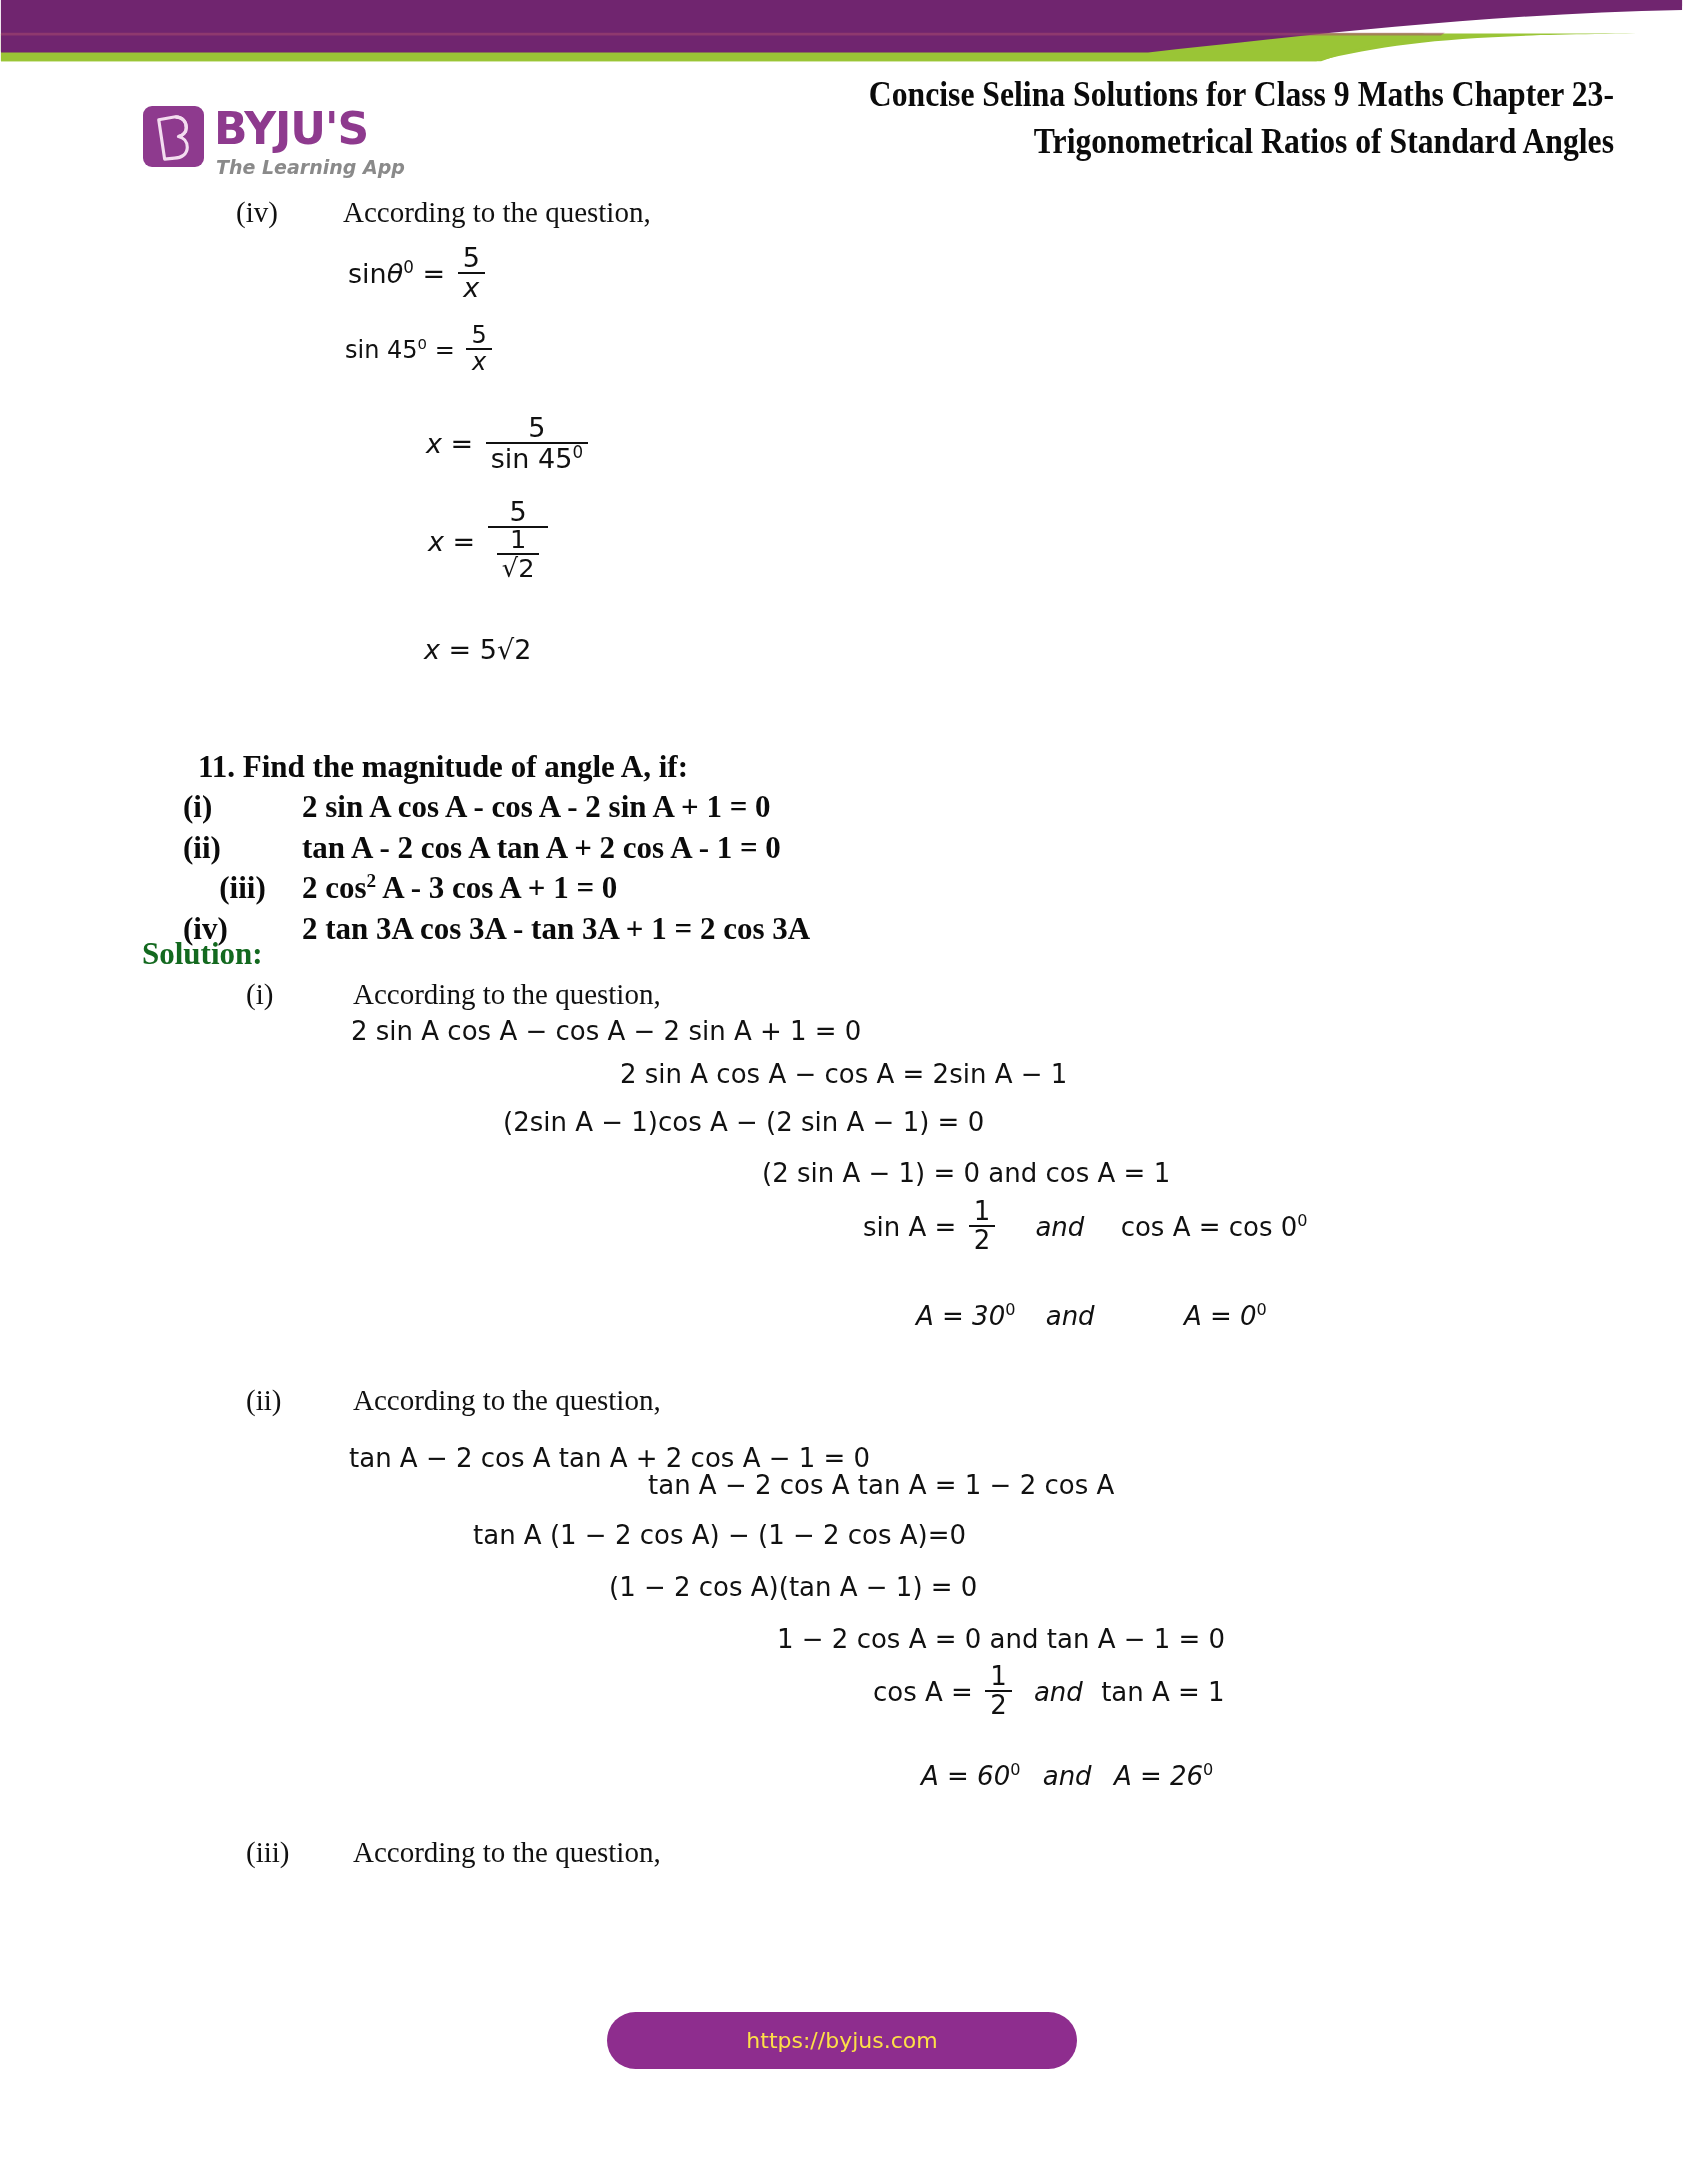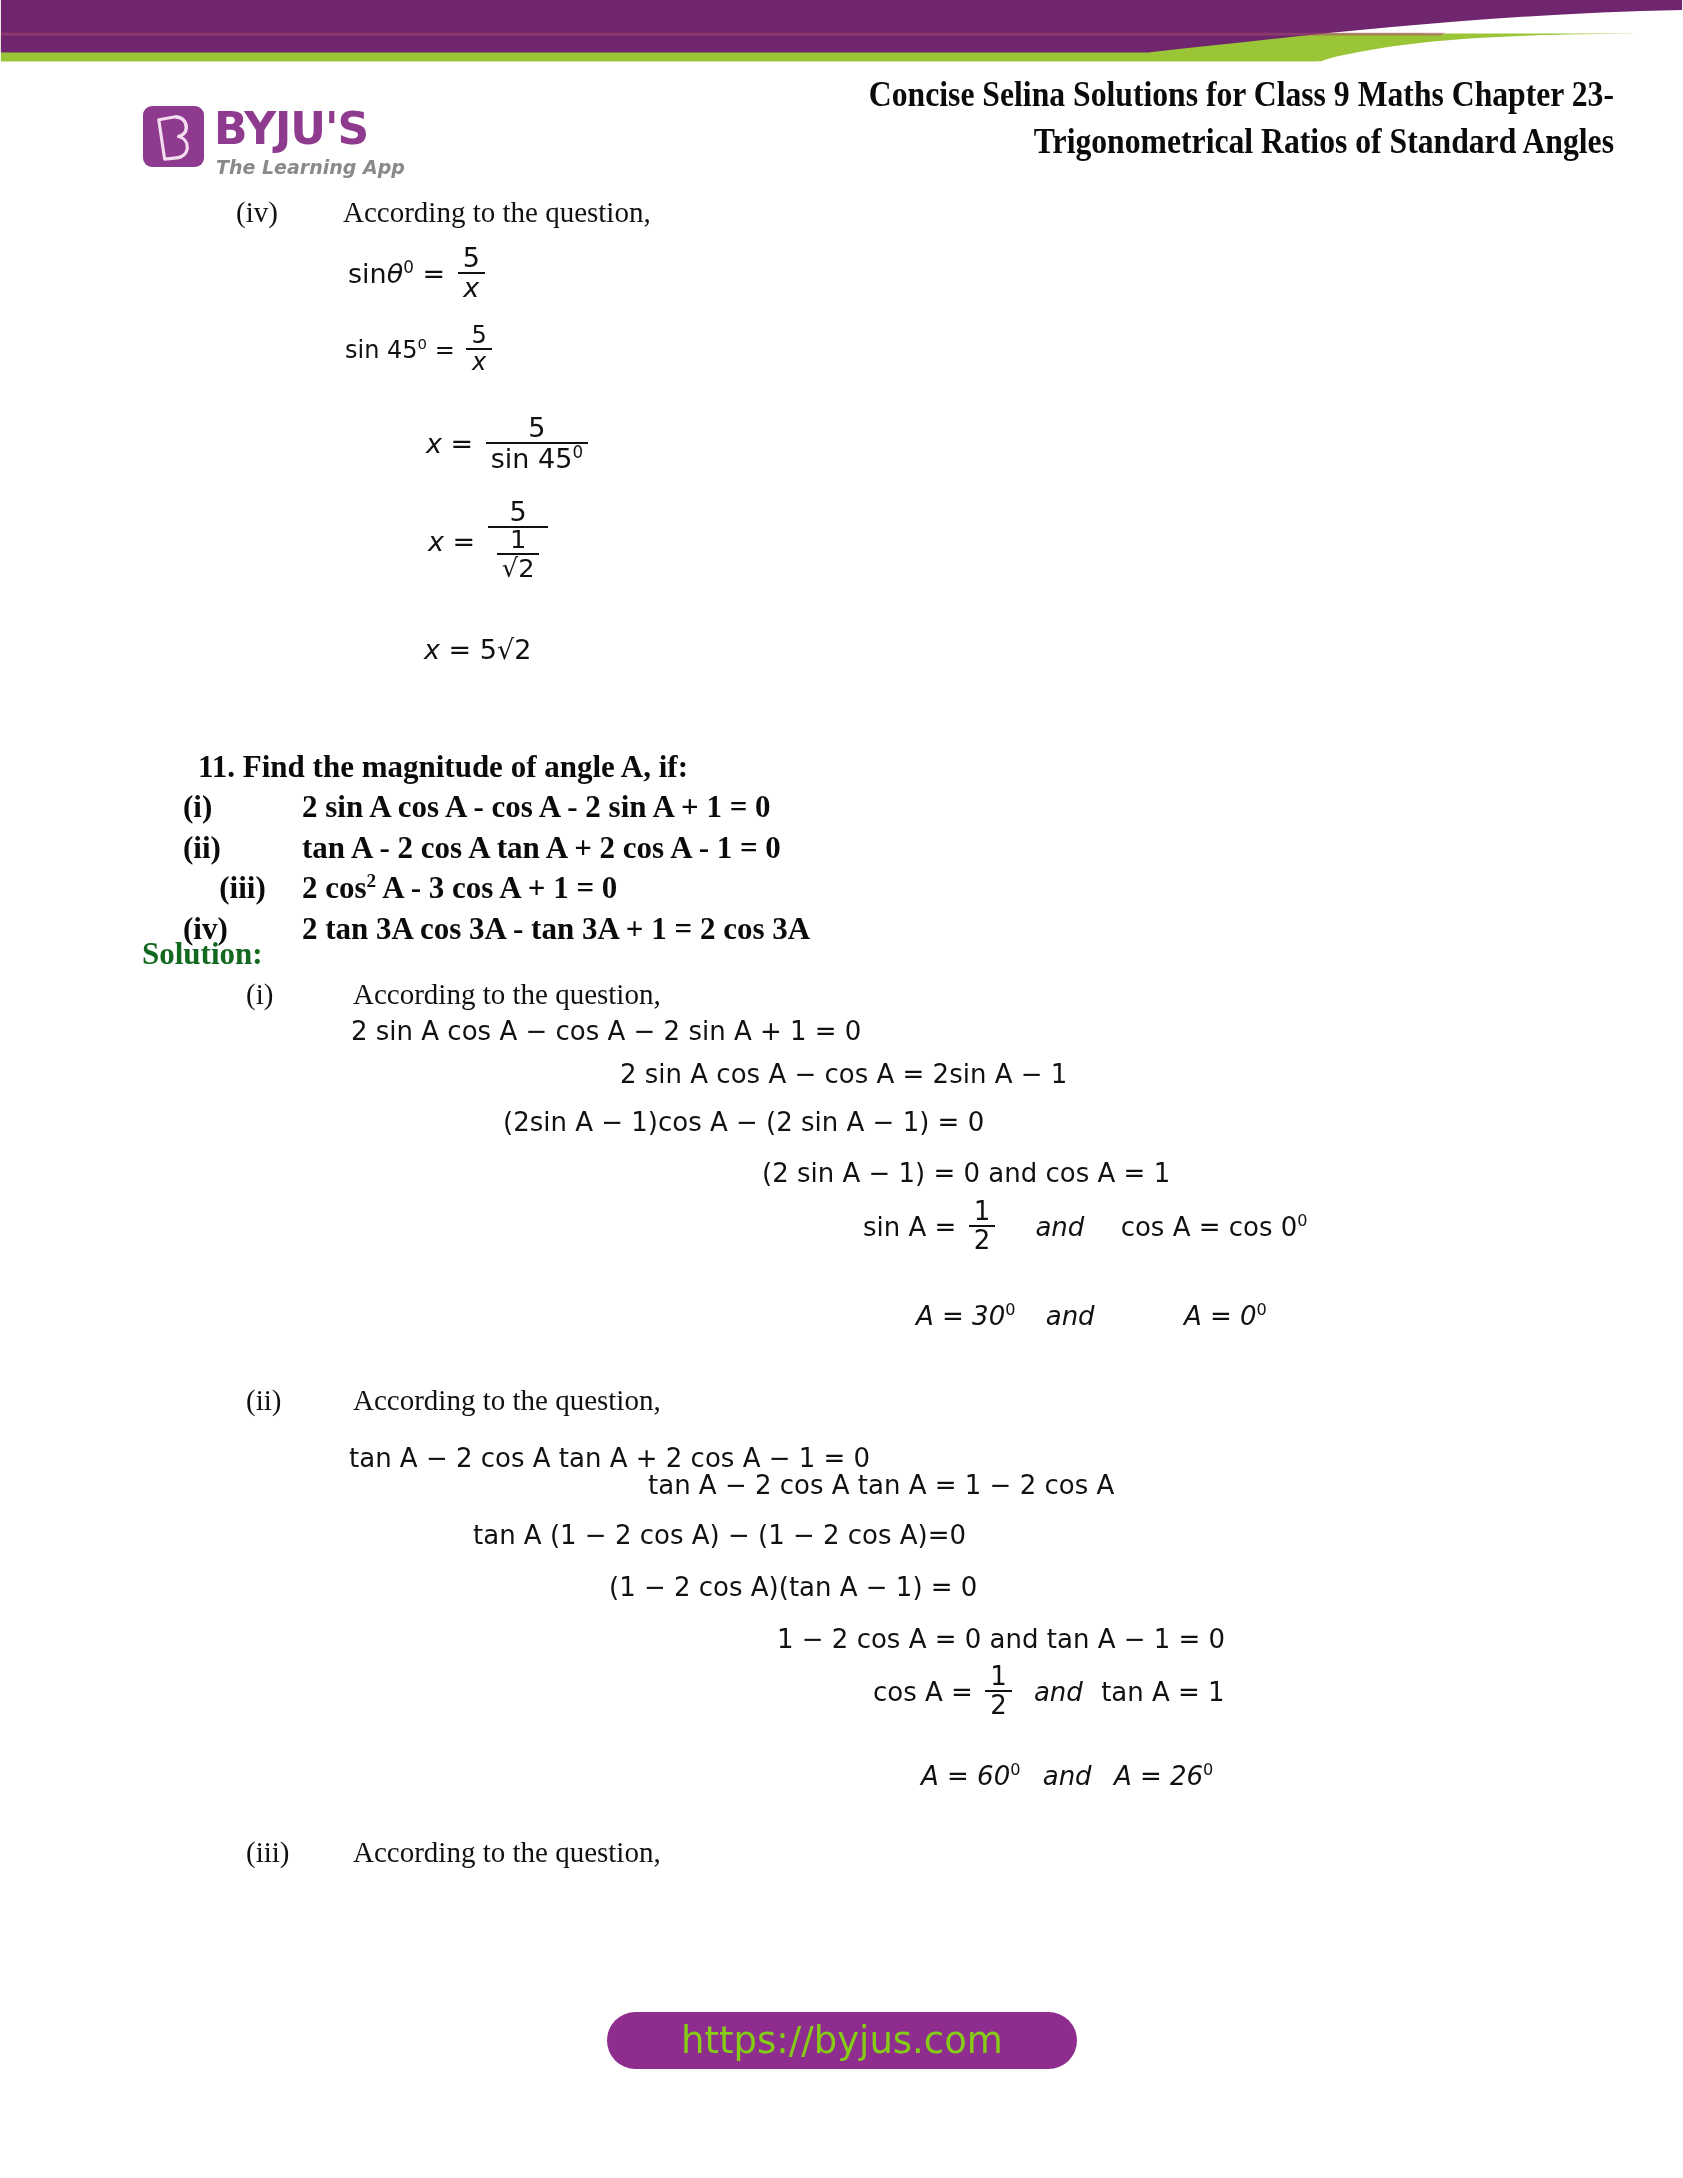--- a/index.html
+++ b/index.html
@@ -150,22 +150,22 @@
     width: 470px;
     height: 57px;
     background: #8e2d8e;
     border-radius: 29px;
     display: flex;
     align-items: center;
     justify-content: center;
   }
   #footer-pill span {
     font-family: "DejaVu Sans", sans-serif;
-    font-size: 37px;
-    color: #84cc16;
+    font-size: 22px;
+    color: #fde047;
   }
 </style>
 </head>
 <body>
 
 <div id="banner">
   <svg width="1683" height="89" viewBox="0 0 1700 90" xmlns="http://www.w3.org/2000/svg">
 
     <path d="M0,34 L1700,34 L1700,34 C1500,34 1420,40 1330,62 L0,62 Z" fill="#9ac536"></path>
     <path d="M0,34 L1440,34 C1400,40 1370,50 1335,62 L0,62 Z" fill="#9ac536"></path>

